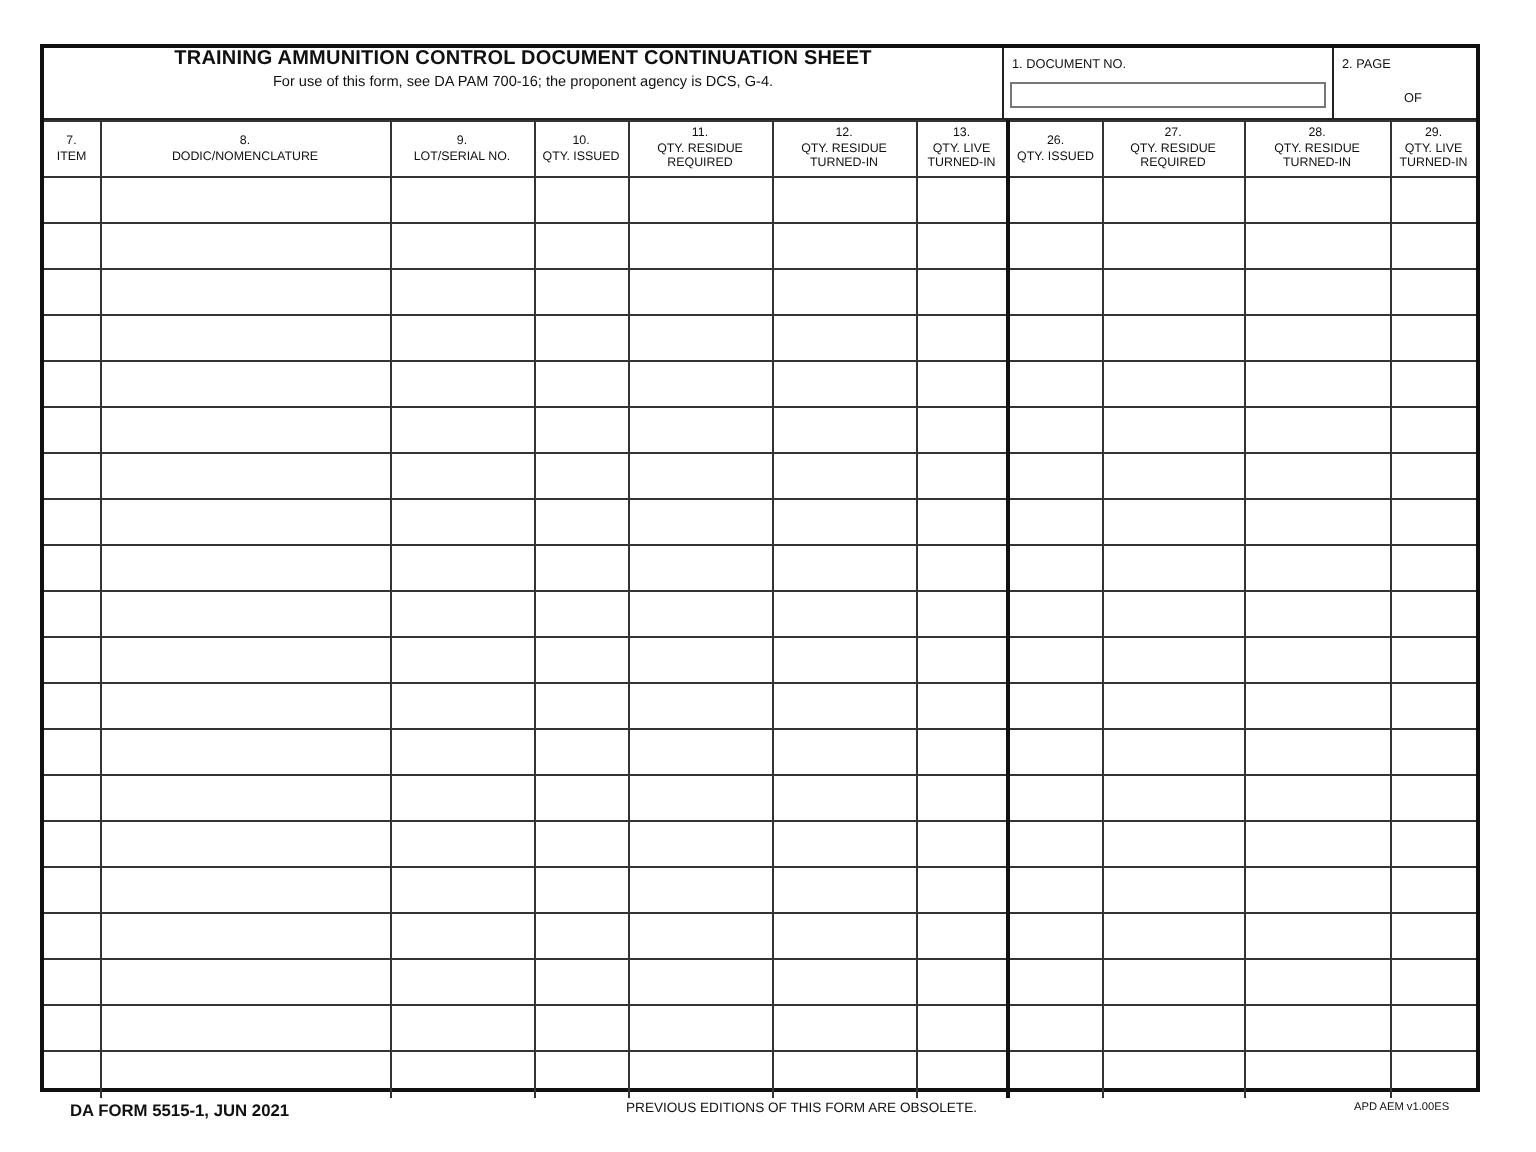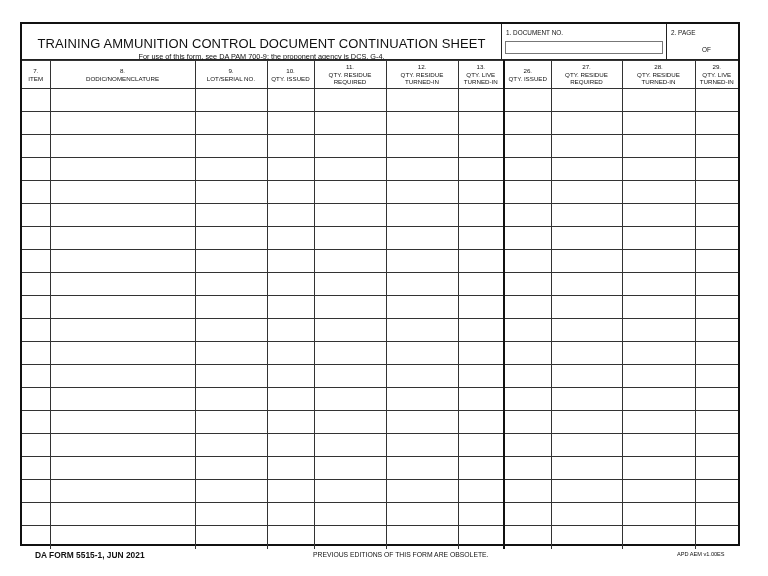--- a/index.html
+++ b/index.html
@@ -1,19 +1,19 @@
 <!DOCTYPE html>
 <html><head>
 <meta charset="utf-8">
 <style>
   html, body { margin: 0; padding: 0; background: #ffffff; }
   body { width: 768px; height: 576px; position: relative; overflow: hidden; font-family: "Liberation Sans", sans-serif; color: #111; }
   .form { position: absolute; left: 20px; top: 22px; width: 720px; height: 524px; border: 2px solid #111; box-sizing: border-box; }
   .title-block { position: absolute; left: 0; top: 0; width: 480px; height: 36px; border-right: 1px solid #222; border-bottom: 1px solid #222; box-sizing: border-box; text-align: center; }
-  .title { font-weight: normal; font-size: 13px; margin-top: 12px; letter-spacing: 0.1px; }
+  .title { font-weight: bold; font-size: 10px; margin-top: 0; letter-spacing: 0.1px; }
   .subtitle { font-size: 7.3px; margin-top: 1px; }
   .doc-block { position: absolute; left: 480px; top: 0; width: 165px; height: 36px; border-bottom: 1px solid #222; border-right: 1px solid #222; box-sizing: border-box; }
   .doc-label { font-size: 6.4px; position: absolute; left: 4px; top: 5px; }
   .doc-input { position: absolute; left: 3px; top: 17px; width: 158px; height: 13px; border: 1px solid #777; box-sizing: border-box; background: #fff; }
   .page-block { position: absolute; left: 645px; top: 0; width: 71px; height: 36px; border-bottom: 1px solid #222; box-sizing: border-box; }
   .page-label { font-size: 6.4px; position: absolute; left: 4px; top: 5px; }
   .page-of { font-size: 6.4px; position: absolute; left: 35px; top: 22px; }
   table.grid { position: absolute; left: 0; top: 36px; width: 716px; border-collapse: collapse; table-layout: fixed; }
   table.grid th, table.grid td { border: 1px solid #333; padding: 0; box-sizing: border-box; }
   table.grid th { height: 28px; font-weight: normal; font-size: 6.2px; line-height: 7.5px; text-align: center; vertical-align: middle; }
@@ -25,21 +25,21 @@
   .footer-left { position: absolute; left: 35px; top: 550px; font-size: 8.4px; font-weight: bold; }
   .footer-mid { position: absolute; left: 313px; top: 551px; font-size: 6.8px; }
   .footer-right { position: absolute; left: 677px; top: 551px; font-size: 5.6px; }
 </style>
 </head>
 <body>
 
 <div class="form">
   <div class="title-block">
     <div class="title">TRAINING AMMUNITION CONTROL DOCUMENT CONTINUATION SHEET</div>
-    <div class="subtitle">For use of this form, see DA PAM 700-9; the proponent agency is DCS, G-4.</div>
+    <div class="subtitle">For use of this form, see DA PAM 700-16; the proponent agency is DCS, G-4.</div>
   </div>
   <div class="doc-block">
     <span class="doc-label">1.  DOCUMENT NO.</span>
     <div class="doc-input"></div>
   </div>
   <div class="page-block">
     <span class="page-label">2.  PAGE</span>
     <span class="page-of">OF</span>
   </div>
 

